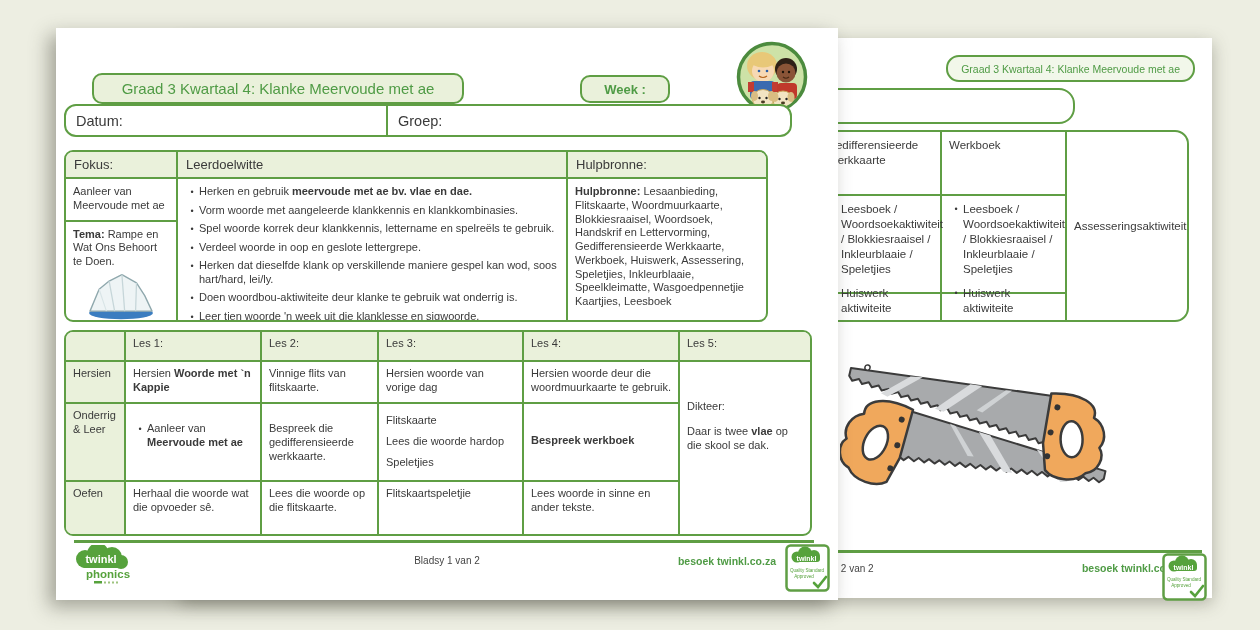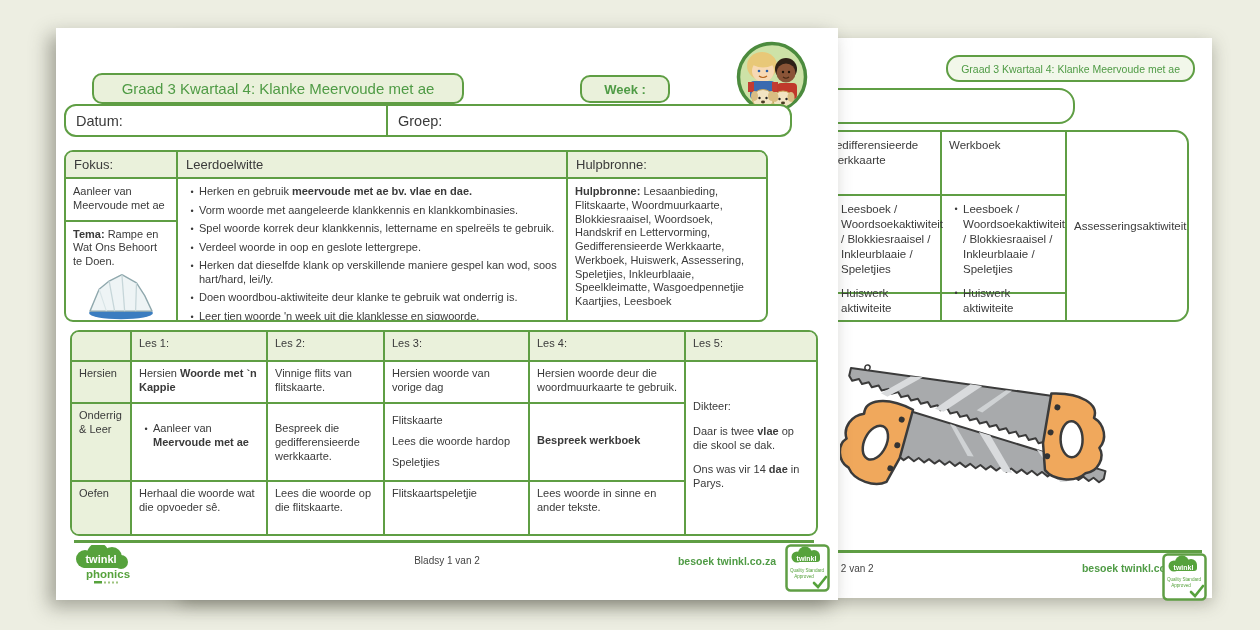--- a/index.html
+++ b/index.html
@@ -60,21 +60,20 @@
 
   .hulp-cell p{margin:0;}
 
   
   .ltable{
     position:absolute;left:8px;top:302px;width:748px;box-sizing:border-box;
     border:2px solid var(--green);border-radius:9px;overflow:hidden;background:#fff;
     display:grid;grid-template-columns:60px 136px 117px 145px 156px 1fr;
     grid-template-rows:30px 42px 78px 52px;
     font-size:11px;
-    margin-left:6px;
   }
   .ltable > div{box-sizing:border-box;border-right:2px solid var(--green);border-bottom:2px solid var(--green);padding:5px 7px;line-height:1.25;}
   .ltable > .hdr{background:var(--lgreen);}
   .ltable > .lbl{background:var(--lgreen);}
   .ltable > .nr{border-right:none;}
   .ltable > .nb{border-bottom:none;}
   .les5-cell{grid-column:6;grid-row:2/5;padding-top:38px !important;}
   .les5-cell .l5{margin-bottom:11px;}
   .mline{margin-bottom:7px;}
 
@@ -312,21 +311,20 @@
     <div class="hdr nr">Les 5:</div>
 
     <div class="lbl">Hersien</div>
     <div><span>Hersien </span><b>Woorde met `n Kappie</b></div>
     <div>Vinnige flits van flitskaarte.</div>
     <div>Hersien woorde van vorige dag</div>
     <div>Hersien woorde deur die woordmuurkaarte te gebruik.</div>
     <div class="les5-cell nr nb">
       <div class="l5">Dikteer:</div>
       <div class="l5"><span>Daar is twee </span><b>vlae</b><span> op die skool se dak.</span></div>
-      <div class="l5"><span>Ons was vir 14 </span><b>dae</b><span> in Parys.</span></div>
     </div>
 
     <div class="lbl">Onderrig &amp; Leer</div>
     <div style="padding-top:18px;">
       <div class="goal">
           <span class="blt">•</span>
           <span class="gtx"><span>Aanleer van </span><b>Meervoude met ae</b></span>
         </div>
     </div>
     <div style="padding-top:18px;">Bespreek die gedifferensieerde werkkaarte.</div>

